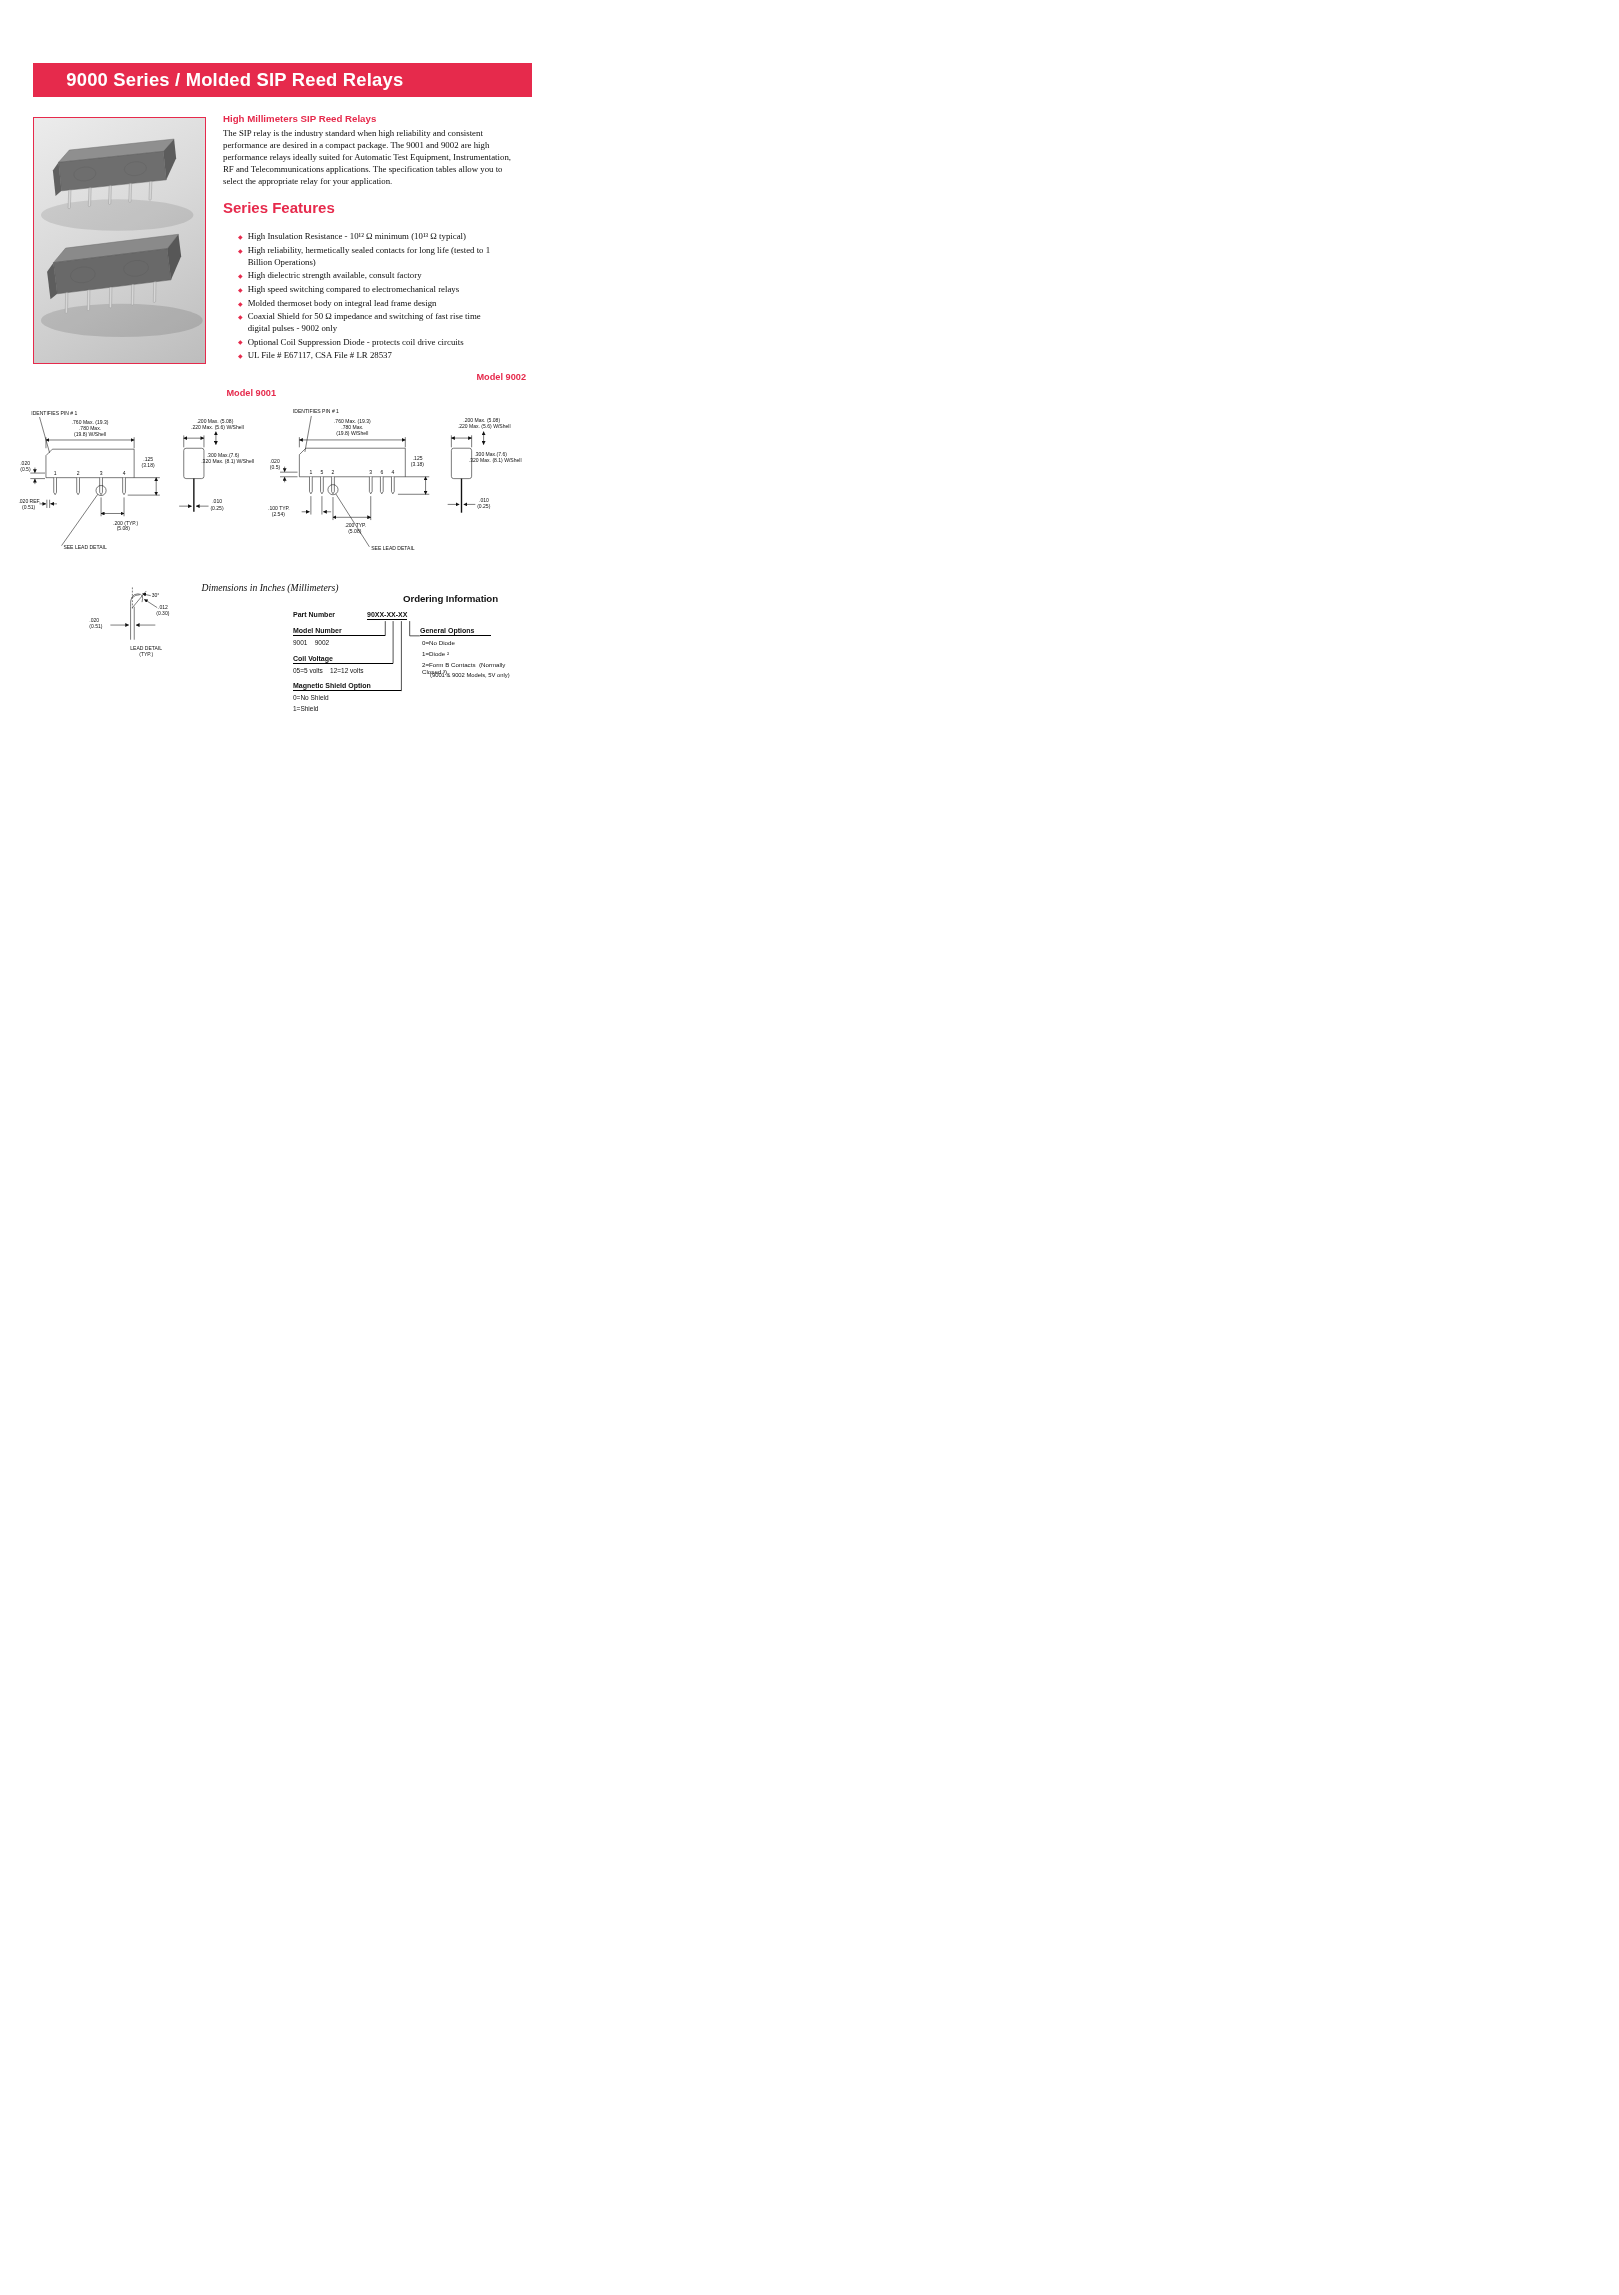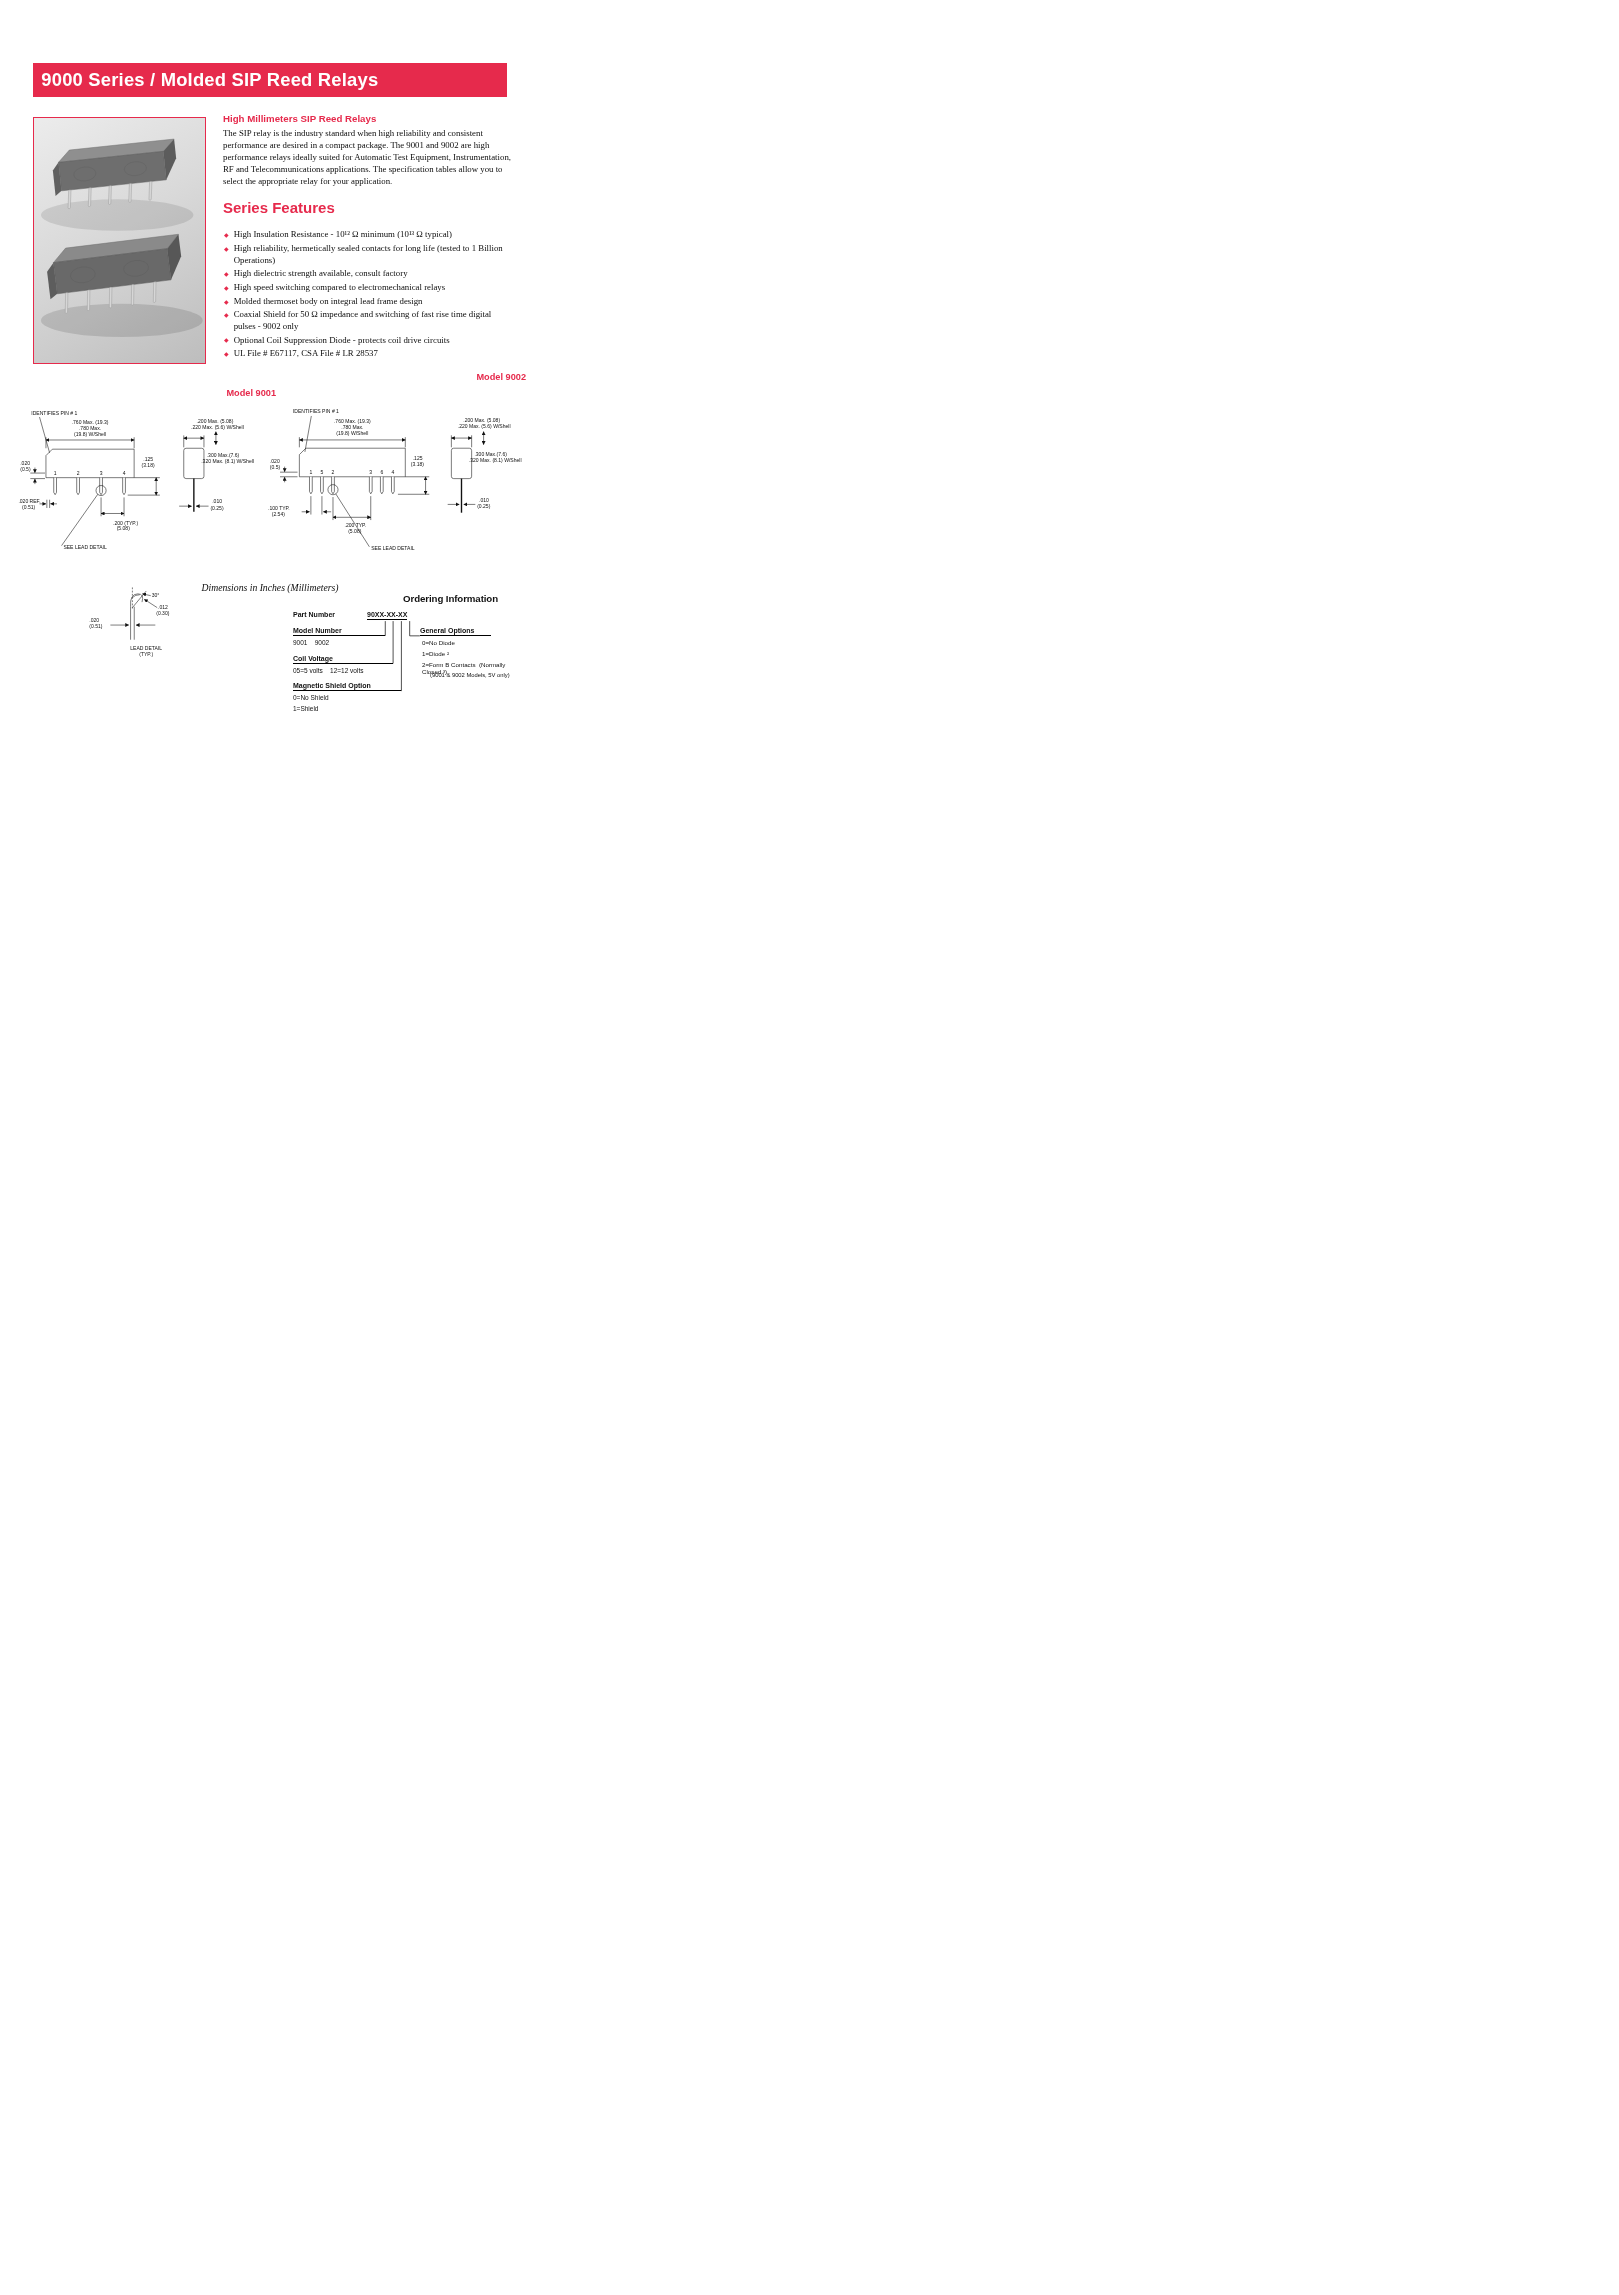--- a/index.html
+++ b/index.html
@@ -1,36 +1,36 @@
 <!DOCTYPE html>
 <html style="font-size:7.4px"><head>
 <meta charset="utf-8">
 <style>
   html,body{margin:0;padding:0;background:#fff;}
   .page{position:relative;width:540px;height:765px;background:#ffffff;overflow:hidden;
         font-family:"Liberation Sans",sans-serif;color:#111;}
 
   
   .banner{position:absolute;left:33px;top:63px;width:474px;height:34px;background:#e62a4c;
-          display:flex;align-items:center;}
+          display:flex;align-items:center;padding-left:25px;}
   .banner h1{margin:0 0 0 8.3px;color:#fff;font-size:18.4px;font-weight:bold;letter-spacing:0.2px;
              font-family:"Liberation Sans",sans-serif;}
 
   
   .photo{position:absolute;left:33px;top:117px;width:173px;height:247px;border:1.4px solid #e62a4c;
          box-sizing:border-box;background:linear-gradient(150deg,#ececec 0%,#d9d9d9 45%,#bdbdbd 100%);}
   .photo svg{display:block;width:100%;height:100%;}
 
   
   .col{position:absolute;left:223px;top:113px;width:291px;}
   .h-red{color:#e62a4c;font-weight:bold;margin:0 0 2.8px 0;}
   .intro-h{font-size:9.7px;}
   .series-h{font-size:15px;margin-top:12px;margin-bottom:13px;}
   .intro-p{font-family:"Liberation Serif",serif;font-size:8.8px;line-height:1.38;margin:0;color:#0d0d0d;}
-  ul.features{list-style:none;margin:1px;padding:0;}
+  ul.features{list-style:none;margin:15px;padding:0;}
   ul.features li{display:flex;gap:5px;margin:0 0 2.3px 0;font-family:"Liberation Serif",serif;
                  font-size:8.8px;line-height:1.3;color:#0d0d0d;}
   .dia{color:#e62a4c;font-size:6px;padding-top:1.8px;flex:0 0 auto;font-family:"DejaVu Sans",sans-serif;}
 
   
   .model-h{position:absolute;color:#e62a4c;font-weight:bold;font-size:9.2px;text-align:right;}
   .mh1{left:78px;top:388px;width:198px;}
   .mh2{left:323px;top:372px;width:203px;}
 
   

